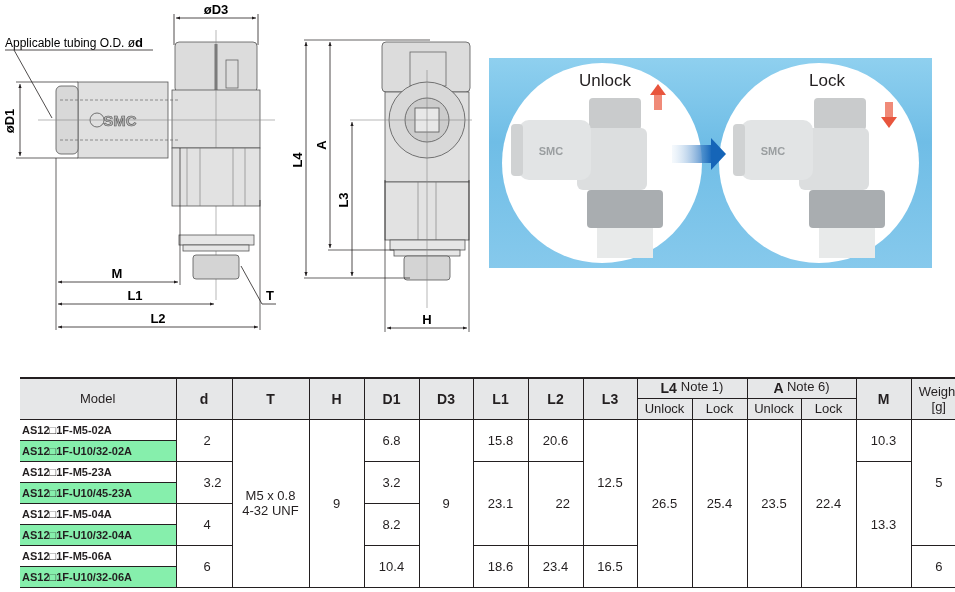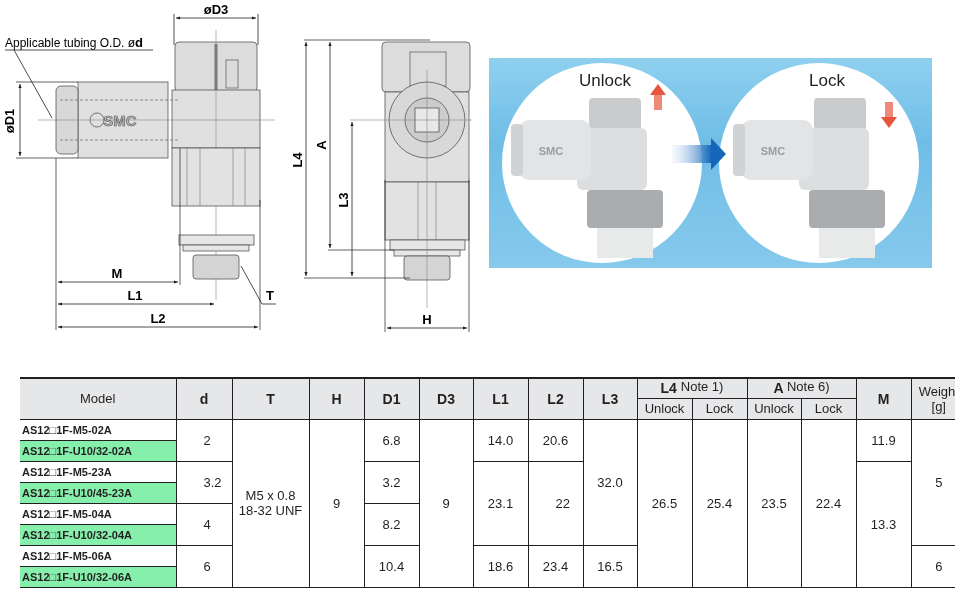--- a/index.html
+++ b/index.html
@@ -208,32 +208,32 @@
       <th class="thin">Unlock</th>
       <th class="thin">Lock</th>
       <th class="thin">Unlock</th>
       <th class="thin">Lock</th>
     </tr>
   </thead>
   <tbody>
     <tr>
       <td class="model first">AS12□1F-M5-02A</td>
       <td rowspan="2" class="left">2</td>
-      <td rowspan="8"><span>M5 x 0.8</span><br><span>18-32 UNF</span></td>
+      <td rowspan="8"><span>M5 x 0.8</span><br><span>4-32 UNF</span></td>
       <td rowspan="8">9</td>
       <td rowspan="2">6.8</td>
       <td rowspan="8">9</td>
-      <td rowspan="2">14.0</td>
+      <td rowspan="2">15.8</td>
       <td rowspan="2">20.6</td>
-      <td rowspan="6">32.0</td>
+      <td rowspan="6">12.5</td>
       <td rowspan="8">26.5</td>
       <td rowspan="8">25.4</td>
       <td rowspan="8">23.5</td>
       <td rowspan="8">22.4</td>
-      <td rowspan="2">11.9</td>
+      <td rowspan="2">10.3</td>
       <td rowspan="6" class="last">5</td>
     </tr>
     <tr>
         <td class="model alt first">AS12□1F-U10/32-02A</td>
       </tr>
     <tr>
       <td class="model first">AS12□1F-M5-23A</td>
       <td rowspan="2" class="left">3.2</td>
       <td rowspan="2">3.2</td>
       <td rowspan="4">23.1</td>

